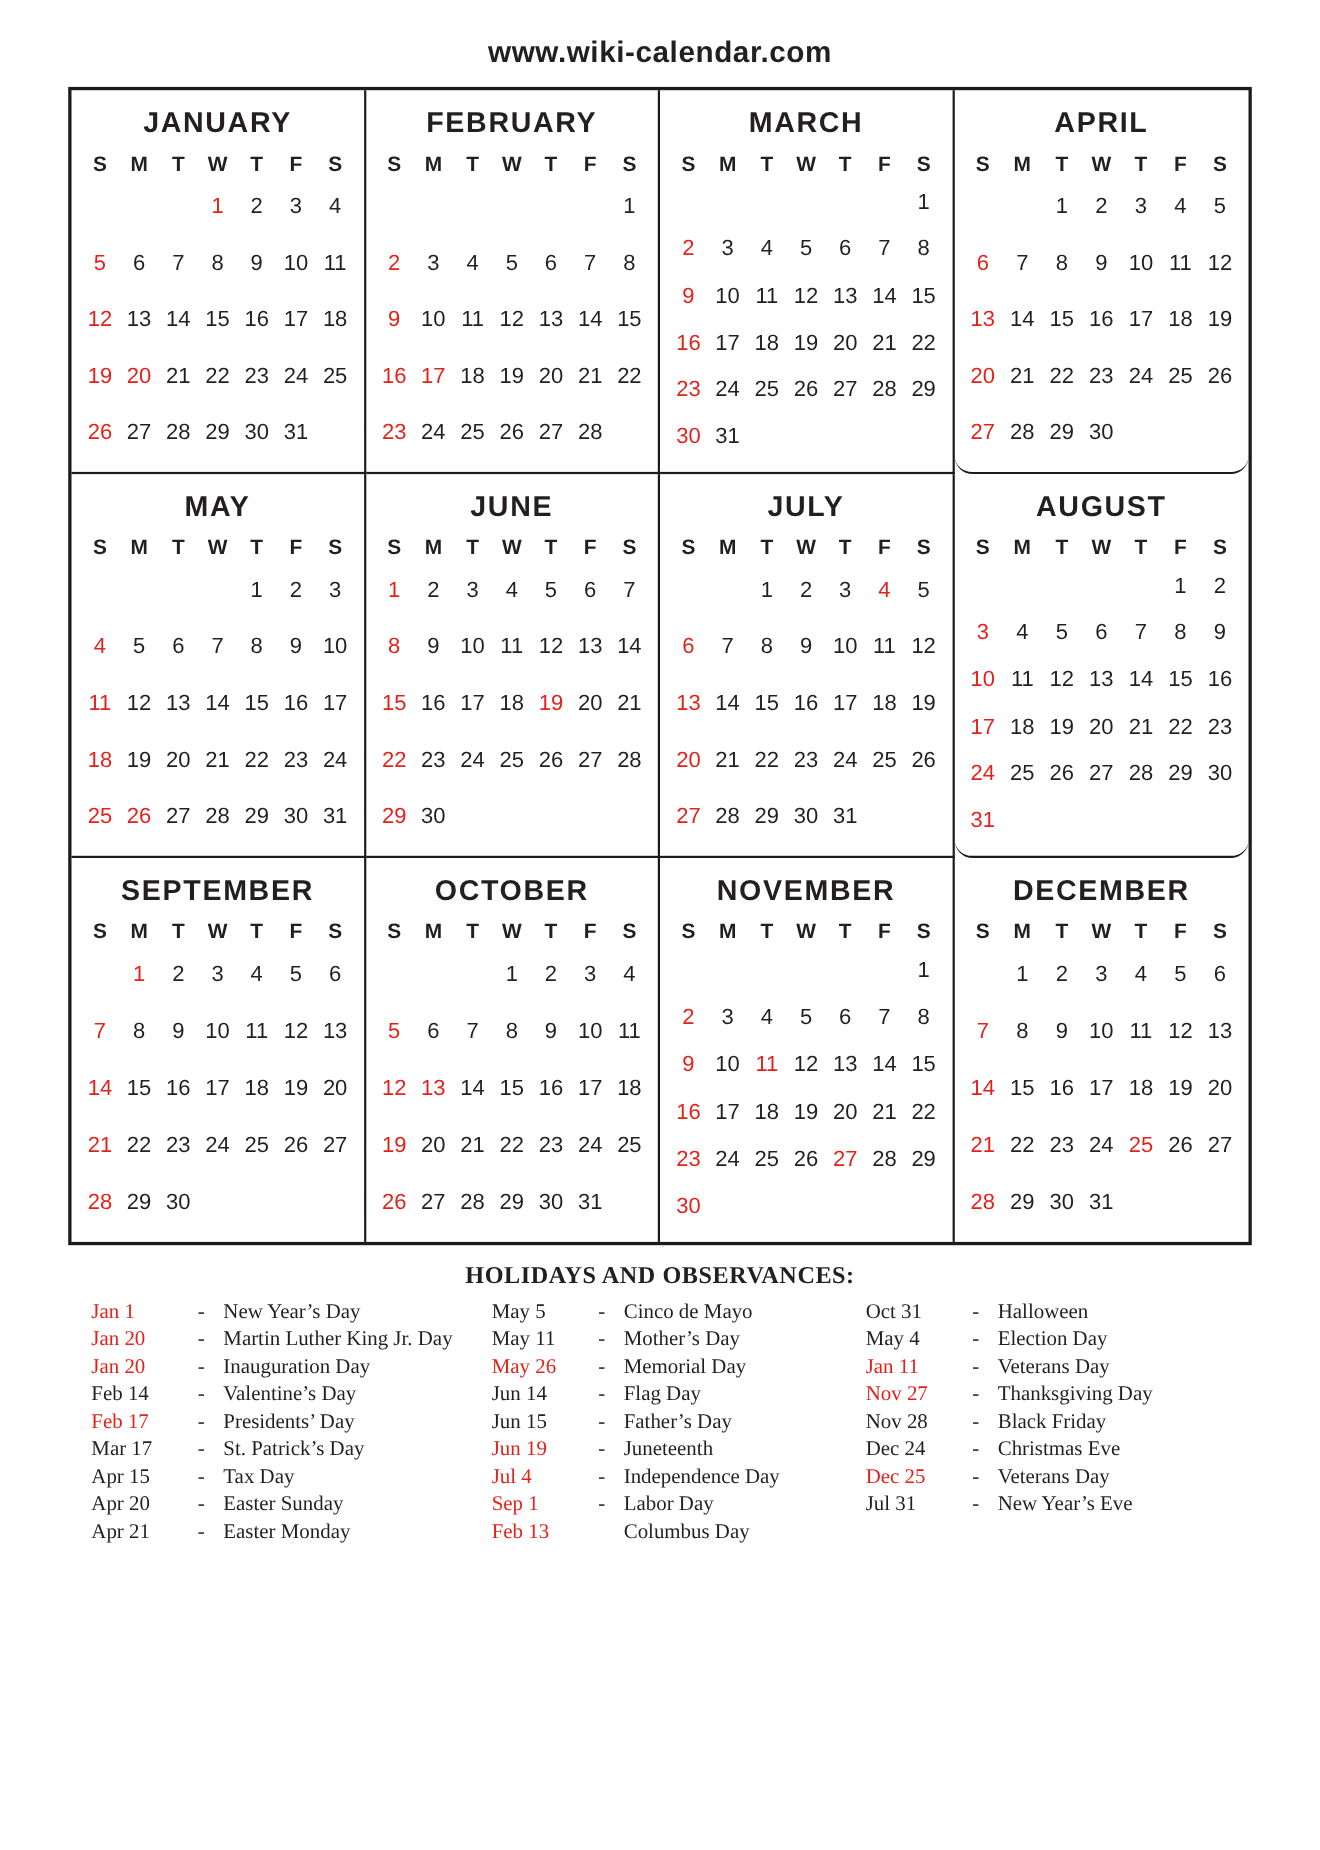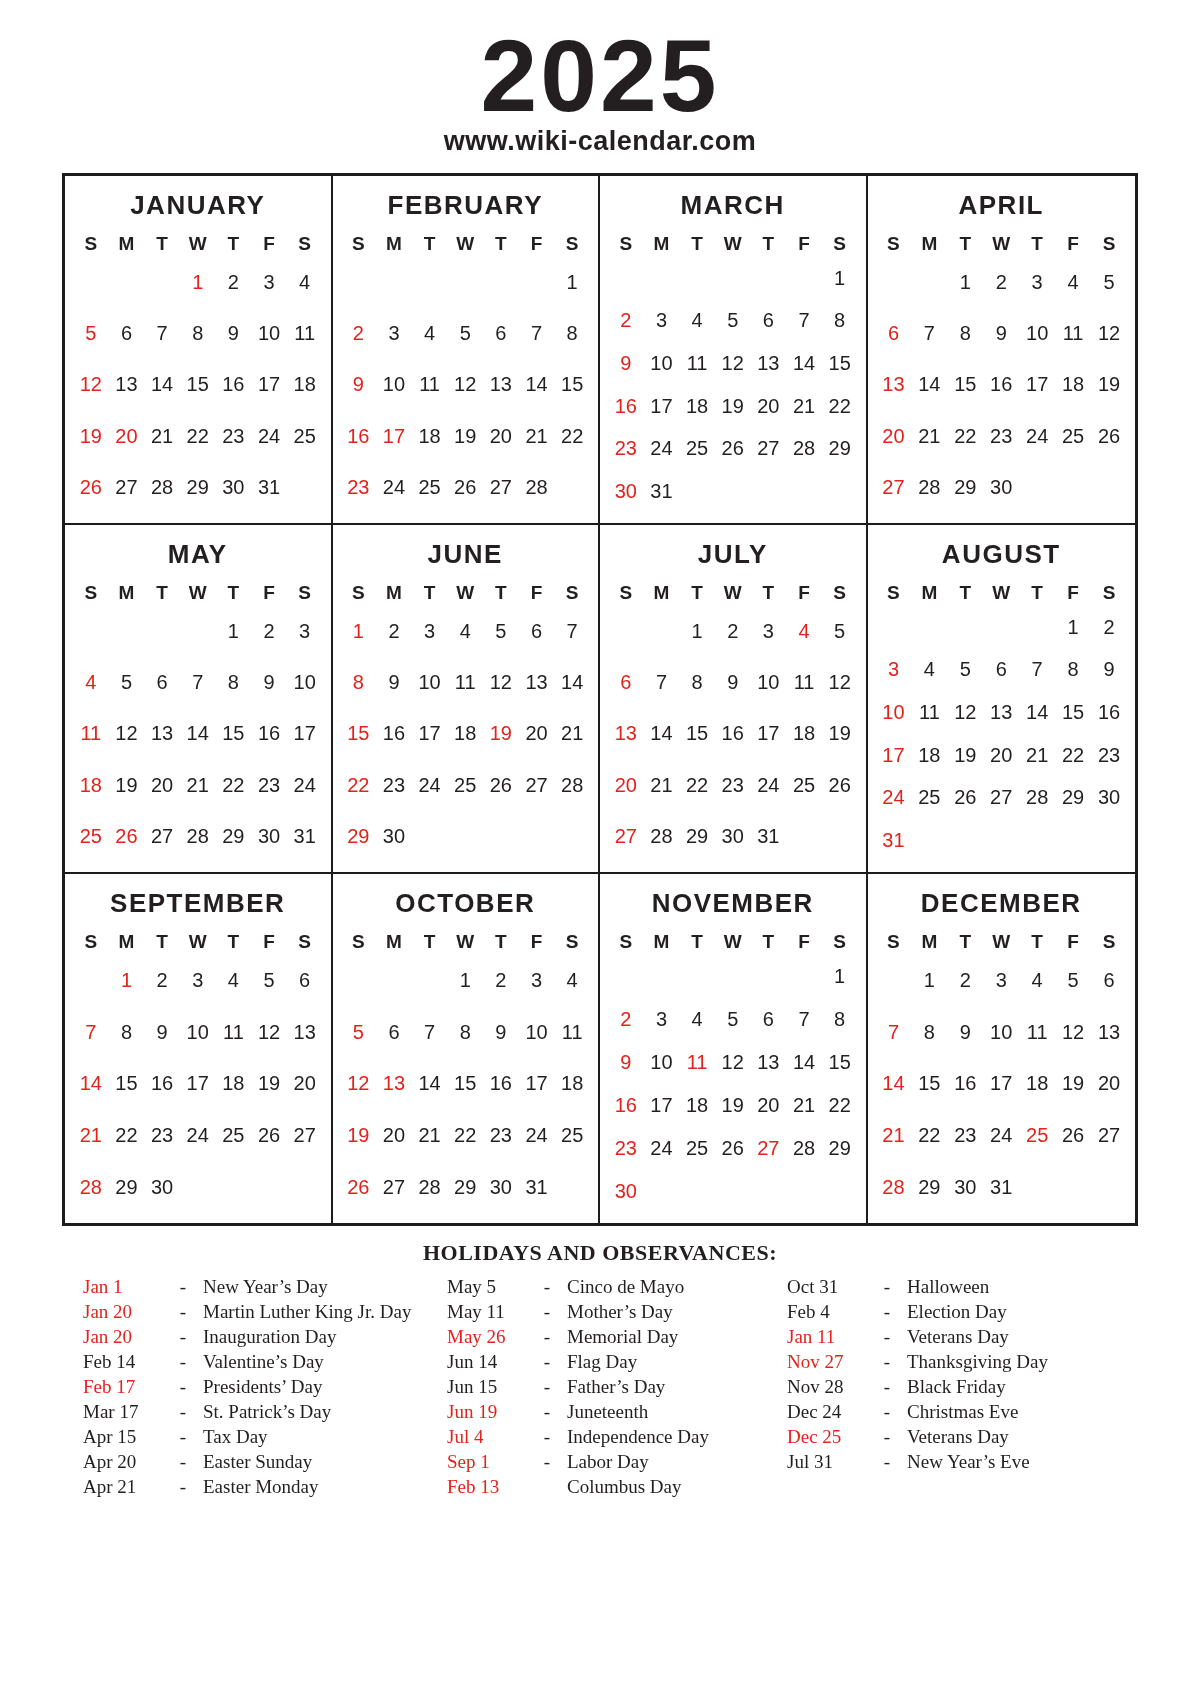--- a/index.html
+++ b/index.html
@@ -27,21 +27,21 @@
     display:grid; grid-template-columns:repeat(4,1fr);
     background:#fff;
   }
   .month-cell{
     height:349px;
     border-right:2px solid var(--line);
     border-bottom:2px solid var(--line);
     padding:14px 8px 10px;
     display:flex; flex-direction:column;
   }
-  .month-cell:nth-child(4n){ border-right:none; }
+  .month-cell:nth-child(4n){ border-right:none;border-radius:16px; }
   .month-cell:nth-child(n+9){ border-bottom:none; }
   .month-title{
     text-align:center; font-weight:700; font-size:26px;
     letter-spacing:1.5px; margin-bottom:12px;
   }
   .weekday-row{
     display:grid; grid-template-columns:repeat(7,1fr);
     text-align:center; font-weight:700; font-size:19px; height:24px;
   }
   .dates-grid{
@@ -67,21 +67,20 @@
   .holiday-date.red{ color:var(--red); }
   .holiday-sep{ text-align:center; }
   .holiday-name{ text-align:left; }
 </style>
 </head>
 <body>
 
 <div class="page">
 
   <header class="header">
-    <div class="year">2025</div>
     <div class="site">www.wiki-calendar.com</div>
   </header>
 
   <div class="calendar-grid" id="calendar-grid">
       <div class="month-cell">
         <div class="month-title">JANUARY</div>
         <div class="weekday-row">
           <span class="weekday">S</span>
           <span class="weekday">M</span>
           <span class="weekday">T</span>
@@ -787,21 +786,21 @@
             <span class="holiday-name">Columbus Day</span>
           </div>
         </div>
         <div class="holiday-col holiday-col-3">
           <div class="holiday-entry">
             <span class="holiday-date">Oct 31</span>
             <span class="holiday-sep">-</span>
             <span class="holiday-name">Halloween</span>
           </div>
           <div class="holiday-entry">
-            <span class="holiday-date">Feb 4</span>
+            <span class="holiday-date">May 4</span>
             <span class="holiday-sep">-</span>
             <span class="holiday-name">Election Day</span>
           </div>
           <div class="holiday-entry">
             <span class="holiday-date red">Jan 11</span>
             <span class="holiday-sep">-</span>
             <span class="holiday-name">Veterans Day</span>
           </div>
           <div class="holiday-entry">
             <span class="holiday-date red">Nov 27</span>

